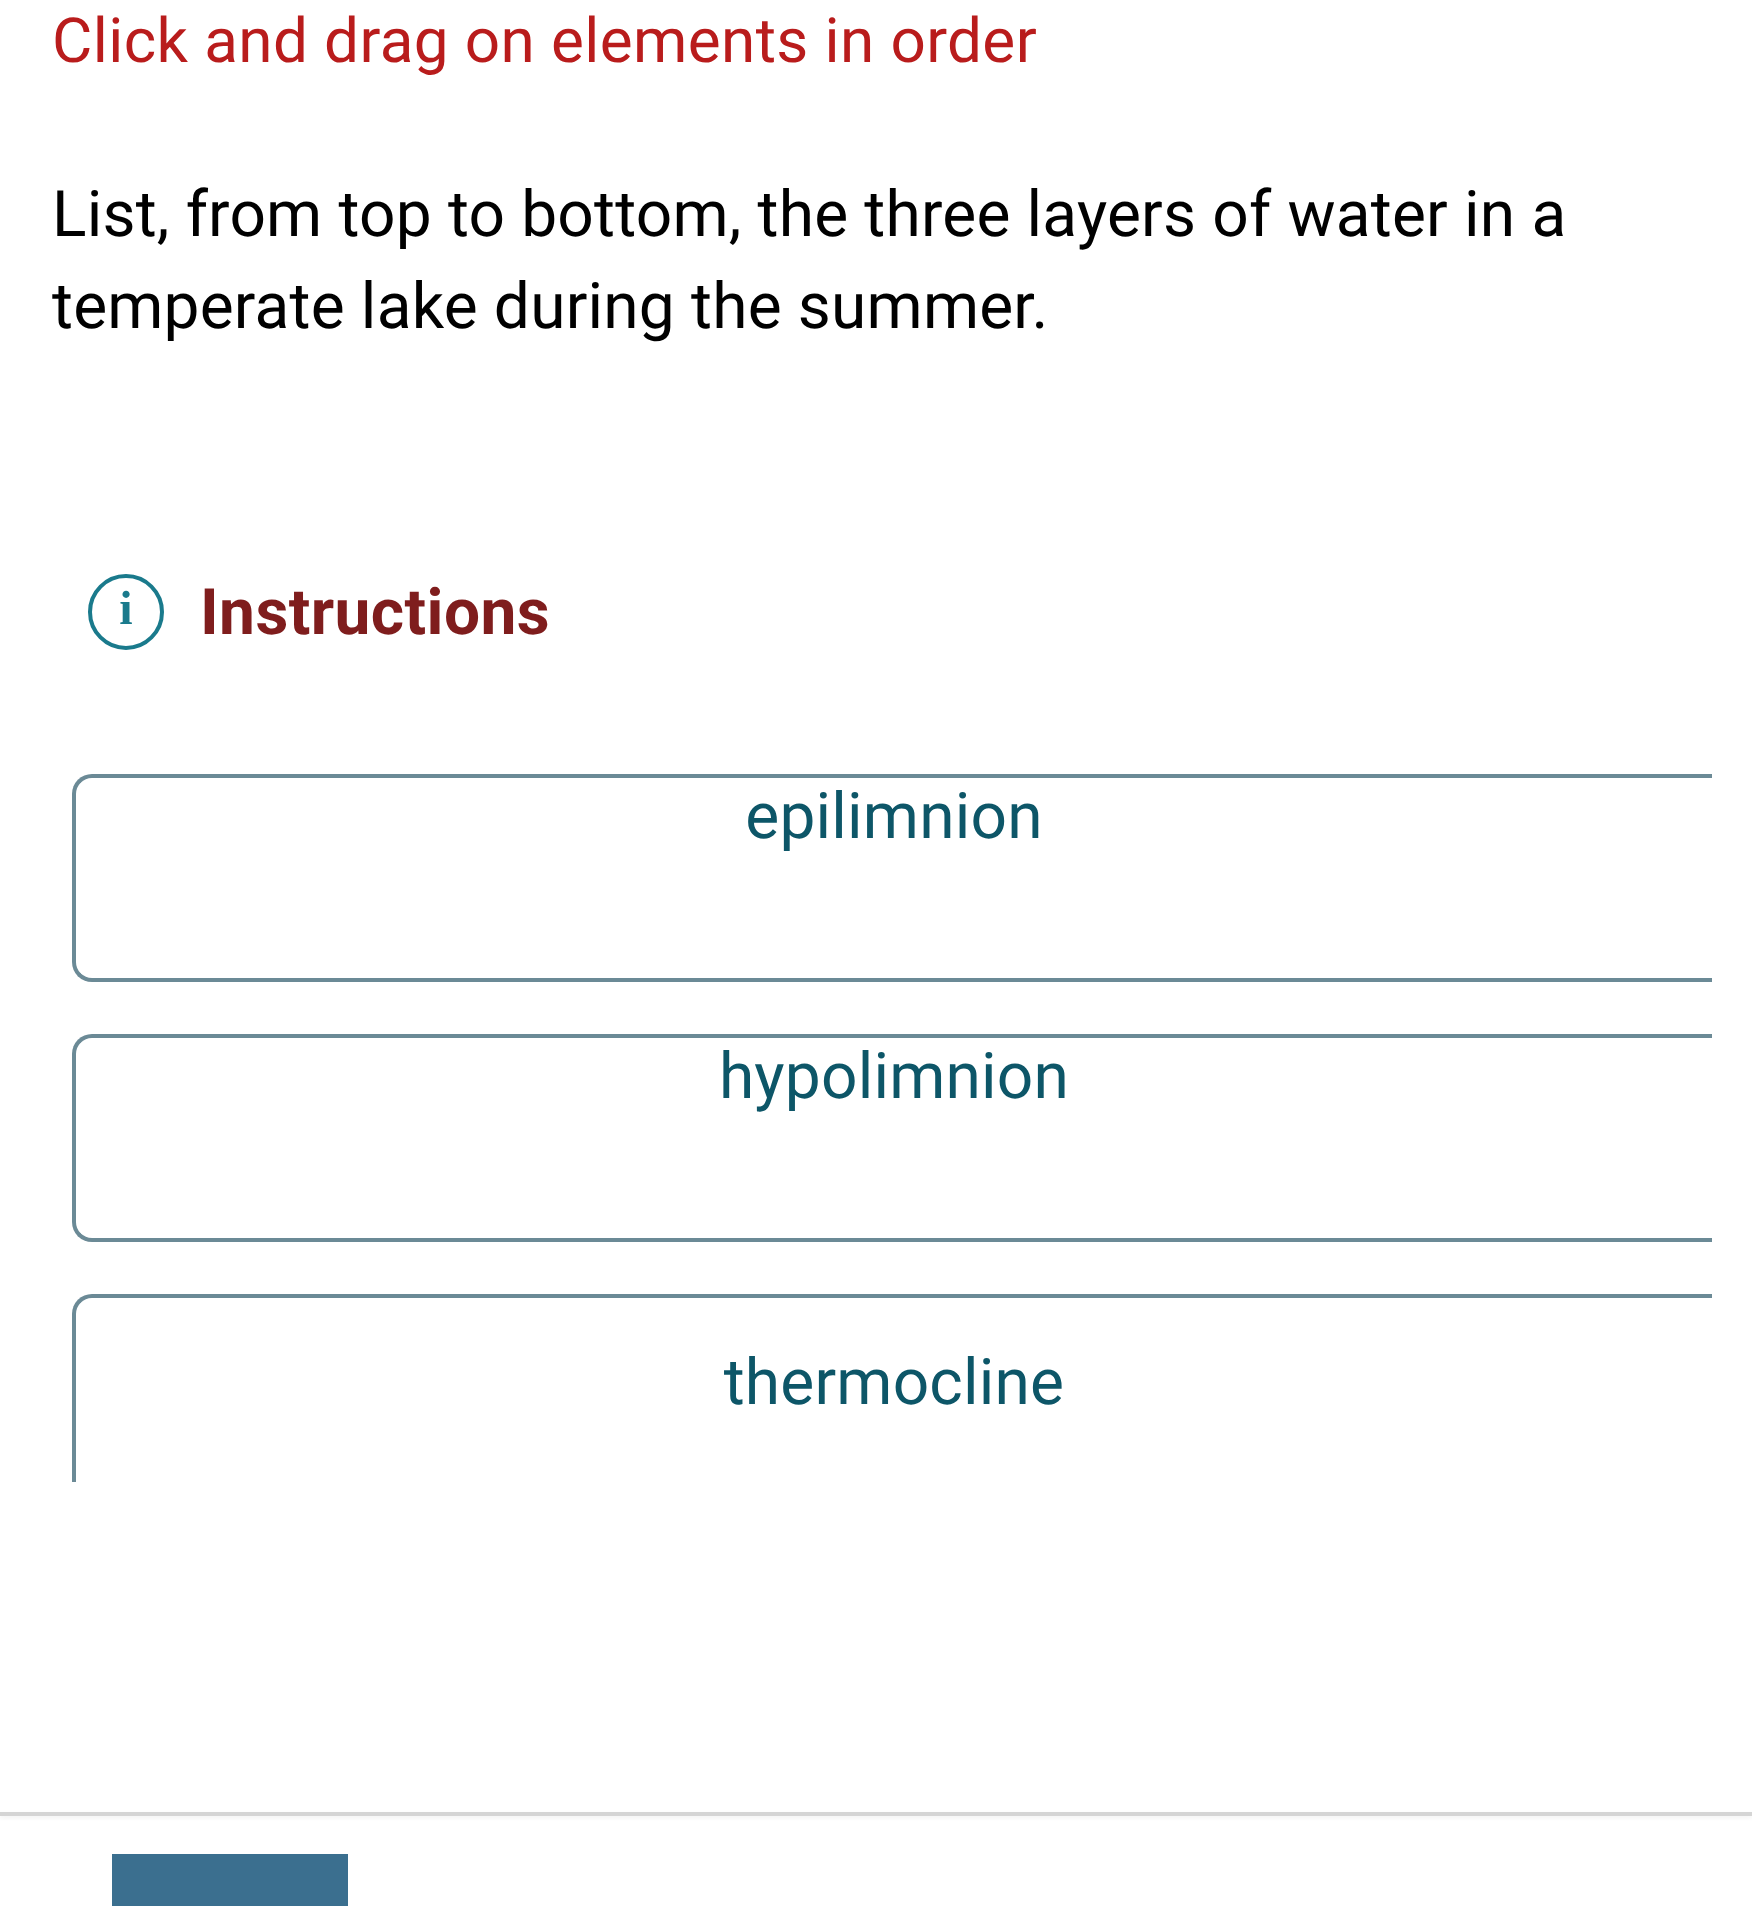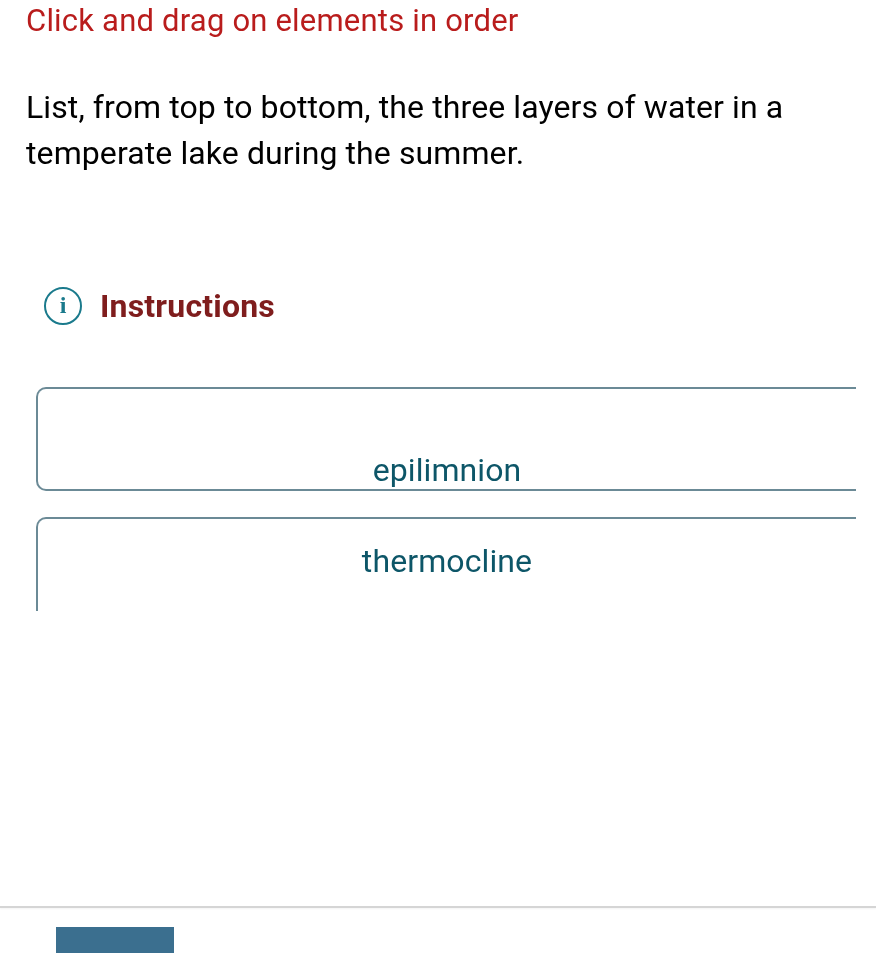--- a/index.html
+++ b/index.html
@@ -70,21 +70,21 @@
       margin-left: 10px;
       display: flex;
       flex-direction: column;
       gap: 26px;
     }
     .drag-item {
       border: 2px solid #6b8a96;
       border-radius: 10px;
       height: 104px;
       display: flex;
-      align-items: flex-end;
+      align-items: flex-start;
       justify-content: center;
       background: #ffffff;
       cursor: grab;
       border-right: none;
       border-top-right-radius: 0;
       border-bottom-right-radius: 0;
     }
     .drag-item-last {
       border-bottom: none;
       border-bottom-left-radius: 0;
@@ -126,20 +126,23 @@
     <span class="info-icon">
       <span class="info-icon-inner">i</span>
     </span>
     <span class="instructions-label">Instructions</span>
   </div>
 
   <div class="items-container">
     <div class="drag-item">
       <span class="drag-item-label">epilimnion</span>
     </div>
+    <div class="drag-item">
+      <span class="drag-item-label">hypolimnion</span>
+    </div>
     <div class="drag-item drag-item-last">
       <span class="drag-item-label">thermocline</span>
     </div>
   </div>
 </div>
 
 <div class="bottom-divider"></div>
 <div class="bottom-bar"></div>
 
 </body></html>

